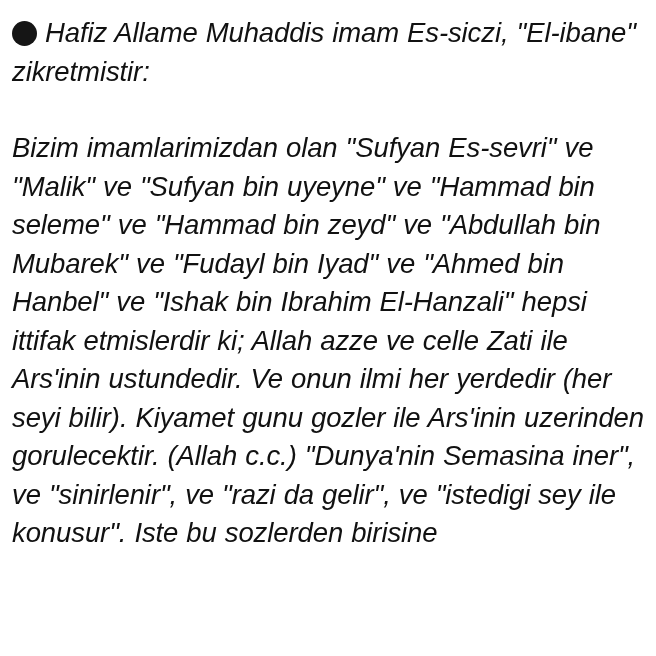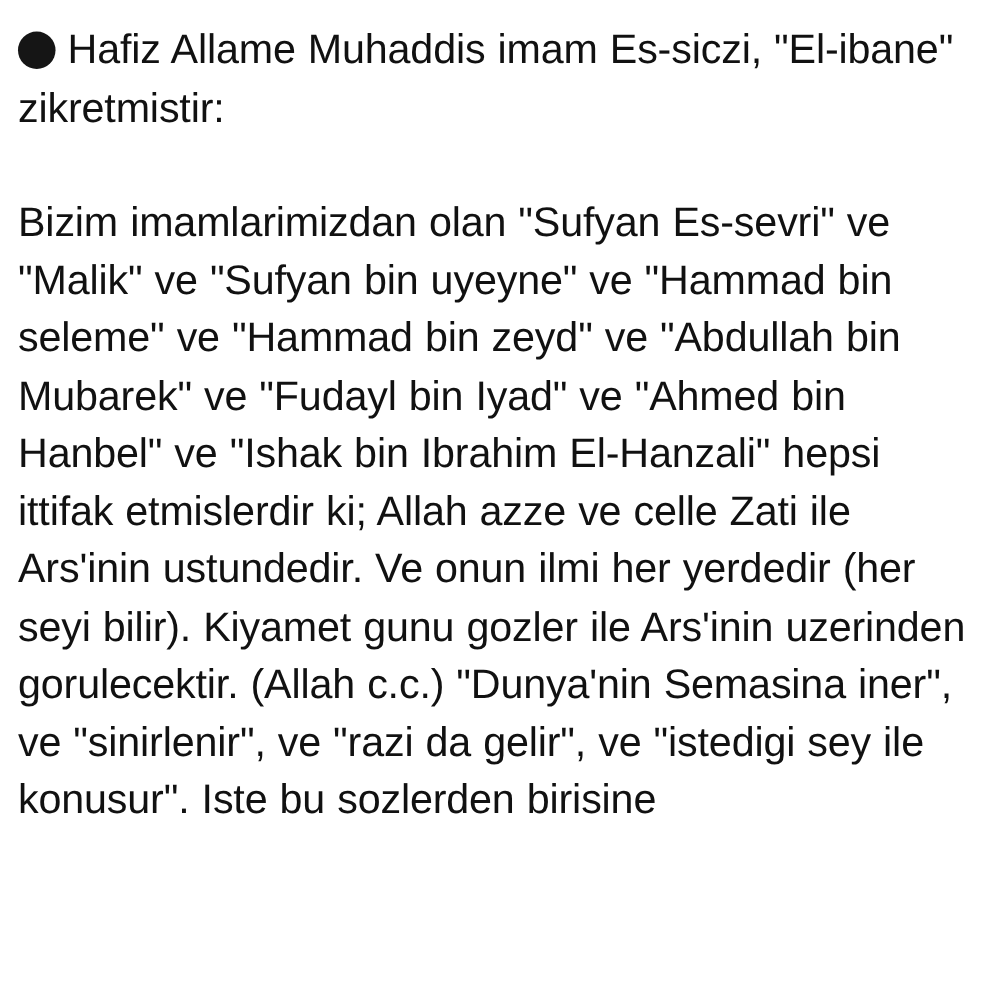--- a/index.html
+++ b/index.html
@@ -22,20 +22,21 @@
     position: relative;
     overflow: hidden;
   }
   .text-block {
     color: #111111;
     font-size: 27.5px;
     line-height: 38.5px;
     letter-spacing: -0.1px;
     font-weight: 400;
     word-spacing: 0.5px;
+    font-style: italic;
   }
   .bullet-icon {
     display: inline-block;
     width: 25px;
     height: 25px;
     border-radius: 50%;
     background: #151515;
     vertical-align: -4px;
     margin-right: 8px;
   }

